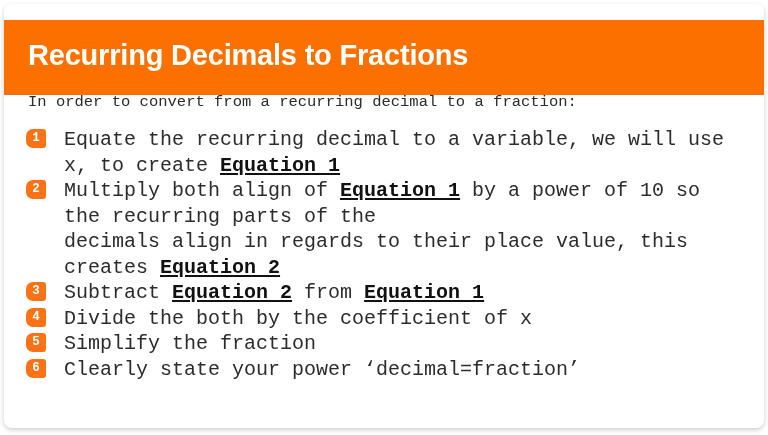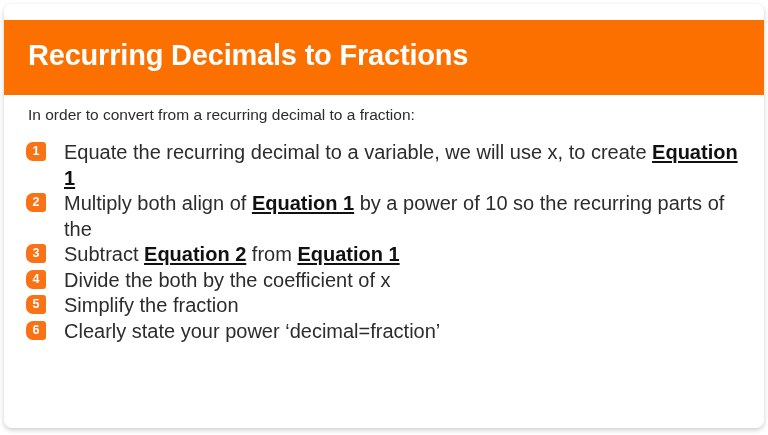--- a/index.html
+++ b/index.html
@@ -44,23 +44,24 @@
     font-size: 29px;
     font-weight: bold;
     color: #ffffff;
     letter-spacing: -0.2px;
     white-space: nowrap;
   }
 
   #body {
     position: absolute;
     left: 0;
-    top: 73px;
+    top: 60px;
     width: 760px;
     height: 349px;
+    font-family: Liberation Mono, monospace;
   }
 
   #intro {
     position: absolute;
     left: 24px;
     top: 29px;
     font-size: 15.5px;
     color: #2c2c2c;
     white-space: nowrap;
   }
@@ -134,20 +135,24 @@
     <div id="steps">
         <div class="step-row">
           <div class="badge">1</div>
           <div class="step-text"><span>Equate the recurring decimal to a variable, we will use x, to create </span><u>Equation 1</u></div>
         </div>
         <div class="step-row">
           <div class="badge">2</div>
           <div class="step-text"><span>Multiply both align of </span><u>Equation 1</u><span> by a power of 10 so the recurring parts of the</span></div>
         </div>
         <div class="step-row">
+          <div class="badge blank"></div>
+          <div class="step-text"><span>decimals align in regards to their place value, this creates </span><u>Equation 2</u></div>
+        </div>
+        <div class="step-row">
           <div class="badge">3</div>
           <div class="step-text"><span>Subtract </span><u>Equation 2</u><span> from </span><u>Equation 1</u></div>
         </div>
         <div class="step-row">
           <div class="badge">4</div>
           <div class="step-text"><span>Divide the both by the coefficient of x</span></div>
         </div>
         <div class="step-row">
           <div class="badge">5</div>
           <div class="step-text"><span>Simplify the fraction</span></div>

